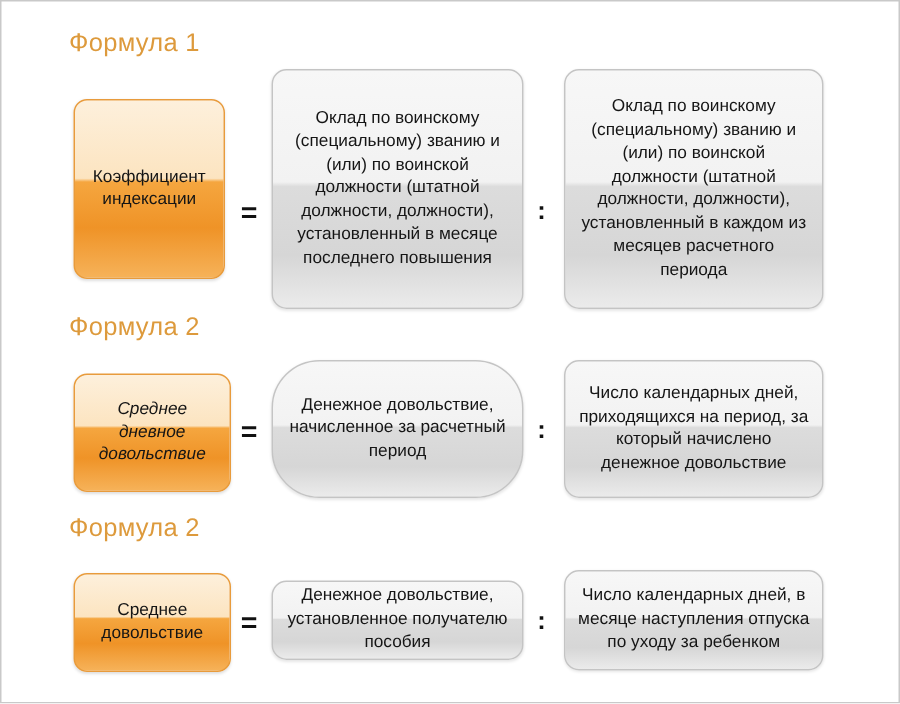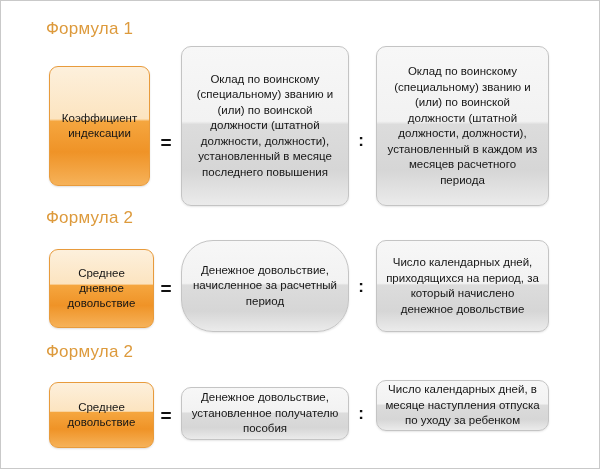--- a/index.html
+++ b/index.html
@@ -131,21 +131,21 @@
       <div class="grey-box" style="left:375px; top:3px; width:173px; height:160px;">
         <span class="label">Оклад по воинскому (специальному) званию и (или) по воинской должности (штатной должности, должности), установленный в каждом из месяцев расчетного периода</span>
       </div>
     </div>
   </div>
 
   <div class="formula-block" style="top:207px;">
     <div class="formula-title">Формула 2</div>
 
     <div class="formula-row">
-      <div class="orange-box" style="top:17px; width:105px; height:79px;">
+      <div class="orange-box" style="top:17px; width:105px; height:79px;font-style:italic;">
         <span class="label">Среднее дневное довольствие</span>
       </div>
 
       <div class="op" style="left:155px; top:47px;">=</div>
 
       <div class="grey-box" style="left:180px; top:8px; width:168px; height:92px;border-radius:32px;">
         <span class="label">Денежное довольствие, начисленное за расчетный период</span>
       </div>
 
       <div class="op op-colon" style="left:350px; top:46px;">:</div>
@@ -165,19 +165,19 @@
       </div>
 
       <div class="op" style="left:155px; top:40px;">=</div>
 
       <div class="grey-box" style="left:180px; top:21px; width:168px; height:53px;">
         <span class="label">Денежное довольствие, установленное получателю пособия</span>
       </div>
 
       <div class="op op-colon" style="left:350px; top:39px;">:</div>
 
-      <div class="grey-box" style="left:375px; top:14px; width:173px; height:51px;">
+      <div class="grey-box" style="left:375px; top:14px; width:173px; height:67px;">
         <span class="label">Число календарных дней, в месяце наступления отпуска по уходу за ребенком</span>
       </div>
     </div>
   </div>
 
 </div>
 
 </body></html>

